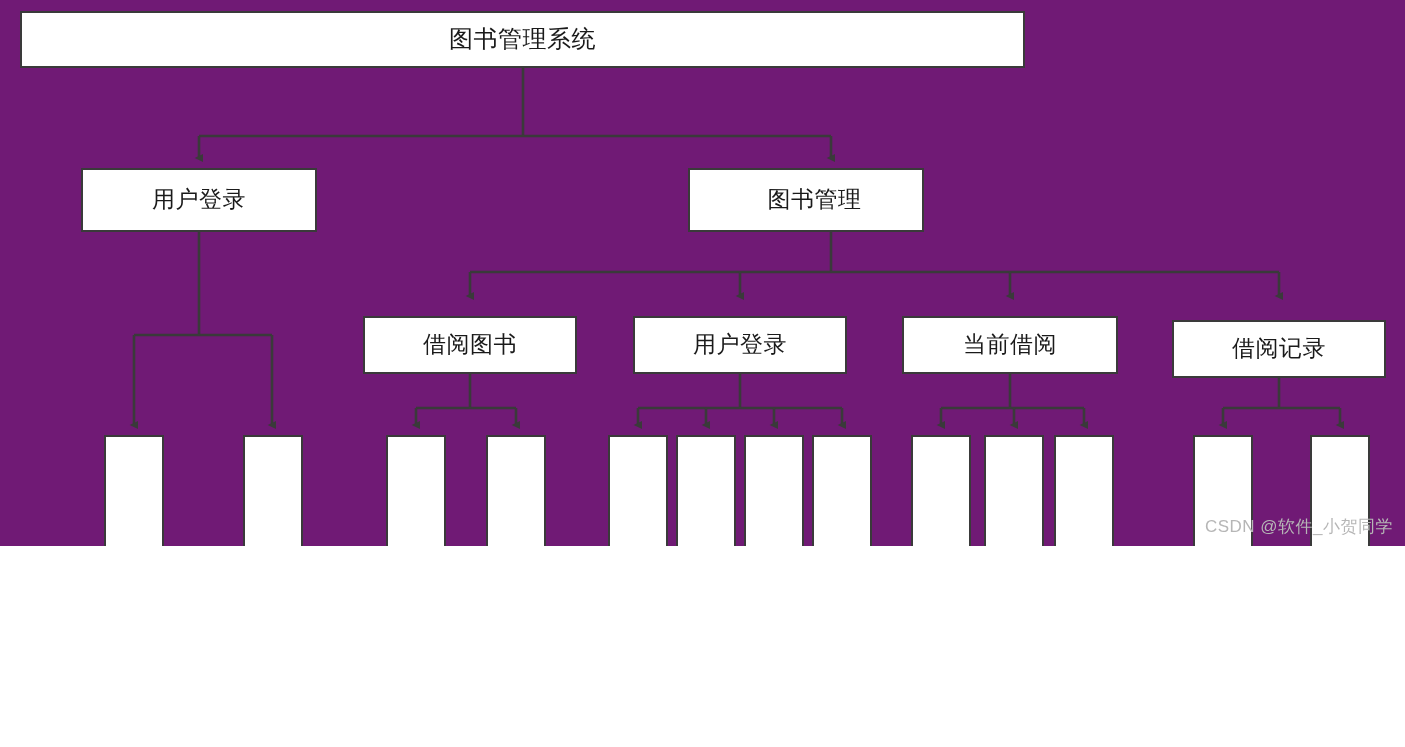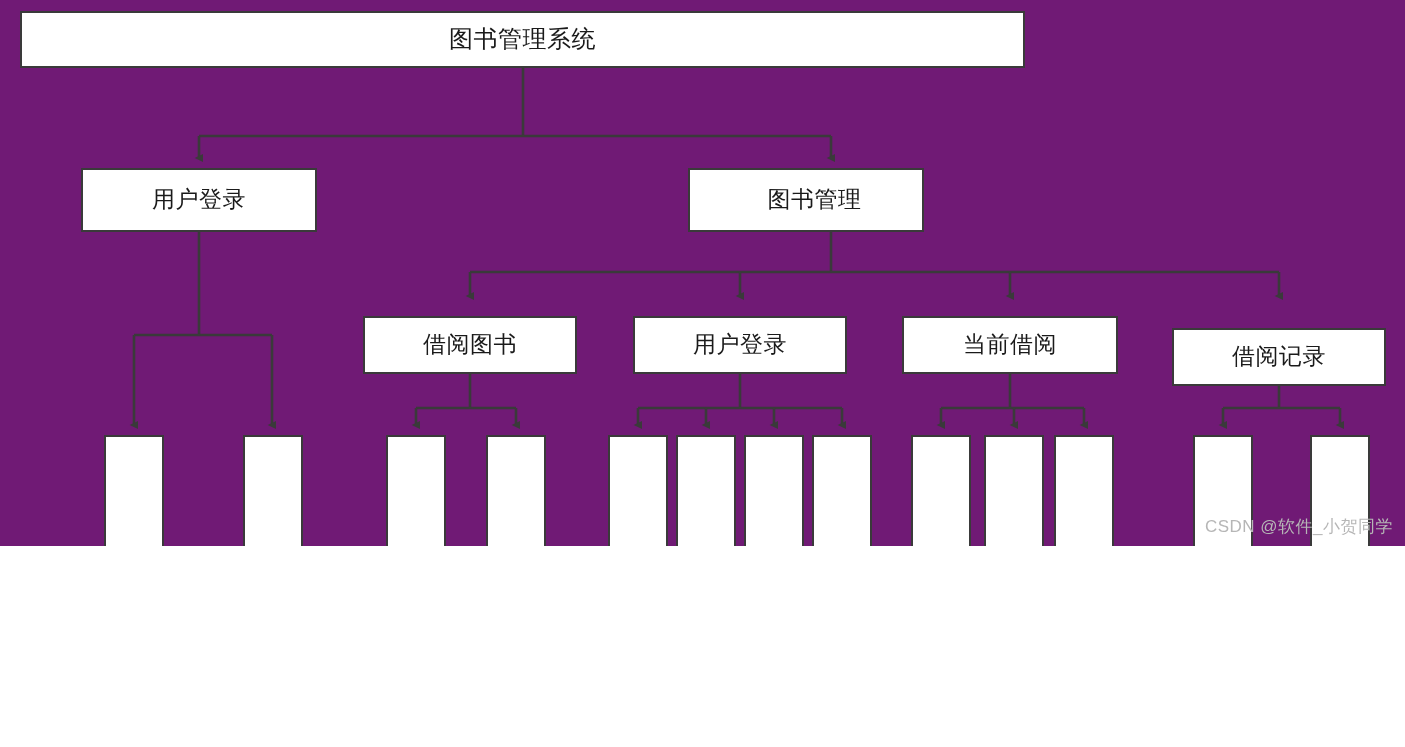--- a/index.html
+++ b/index.html
@@ -132,21 +132,21 @@
 
   <div class="node" style="left:363px;top:316px;width:214px;height:58px;">
     <span>借阅图书</span>
   </div>
   <div class="node" style="left:633px;top:316px;width:214px;height:58px;">
     <span>用户登录</span>
   </div>
   <div class="node" style="left:902px;top:316px;width:216px;height:58px;text-align:right;">
     <span>当前借阅</span>
   </div>
-  <div class="node" style="left:1172px;top:328px;width:214px;height:58px;">
+  <div class="node" style="left:1172px;top:320px;width:214px;height:58px;">
     <span>借阅记录</span>
   </div>
 
   <div class="node vert" style="left:104px;top:435px;width:60px;height:299px;">
     <span class="vtext">用户登录</span>
   </div>
   <div class="node vert" style="left:243px;top:435px;width:60px;height:299px;">
     <span class="vtext">注销登录</span>
   </div>
 

